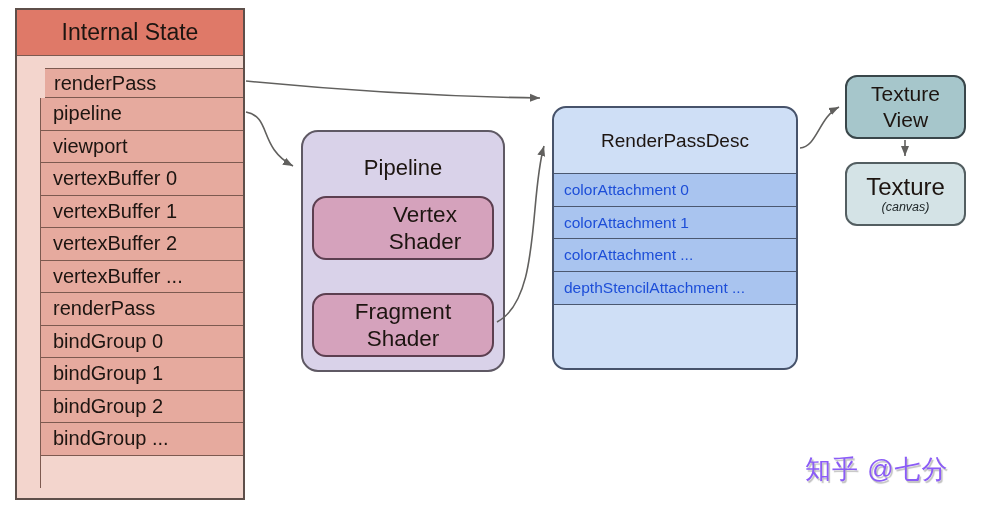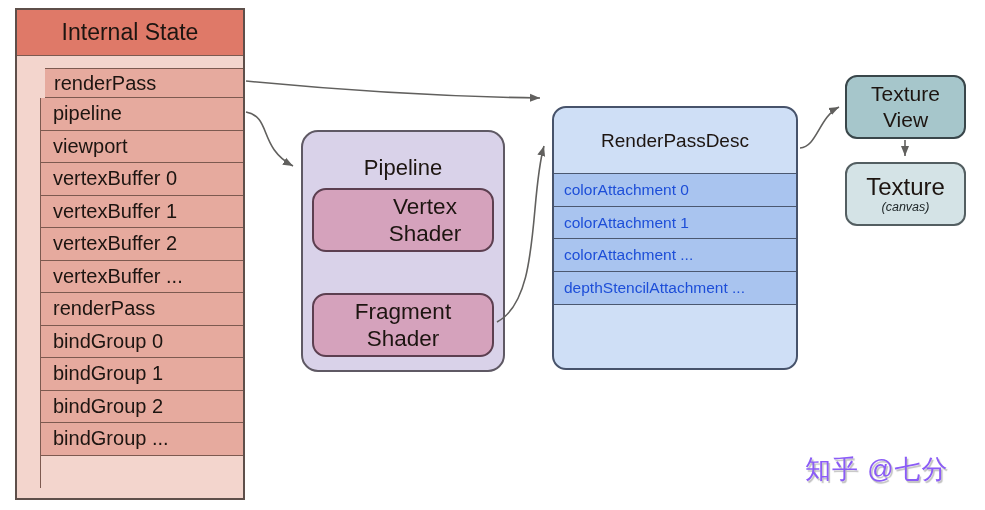--- a/index.html
+++ b/index.html
@@ -42,21 +42,21 @@
   }
   .pipeline-title{
     position:absolute;left:0;right:0;top:23px;text-align:center;font-size:22px;
   }
   .shader-box{
     position:absolute;left:9px;width:182px;height:64px;
     background:#d5a2bc;border:2px solid #5c3f50;border-radius:14px;
     display:flex;flex-direction:column;align-items:center;justify-content:center;
     font-size:22.5px;line-height:27px;
   }
-  .vertex-shader{top:56px;padding-left:44px;}
+  .vertex-shader{top:64px;padding-left:44px;}
   .fragment-shader{top:161px;}
 
   
   .rpd-box{
     position:absolute;left:552px;top:63px;width:246px;height:264px;
     background:#cfdff6;border:2px solid #47536b;border-radius:14px;overflow:hidden;margin-top:43px;
   }
   .rpd-title{
     height:66px;border-bottom:1.5px solid #4b5870;
     display:flex;align-items:center;justify-content:center;font-size:19px;

